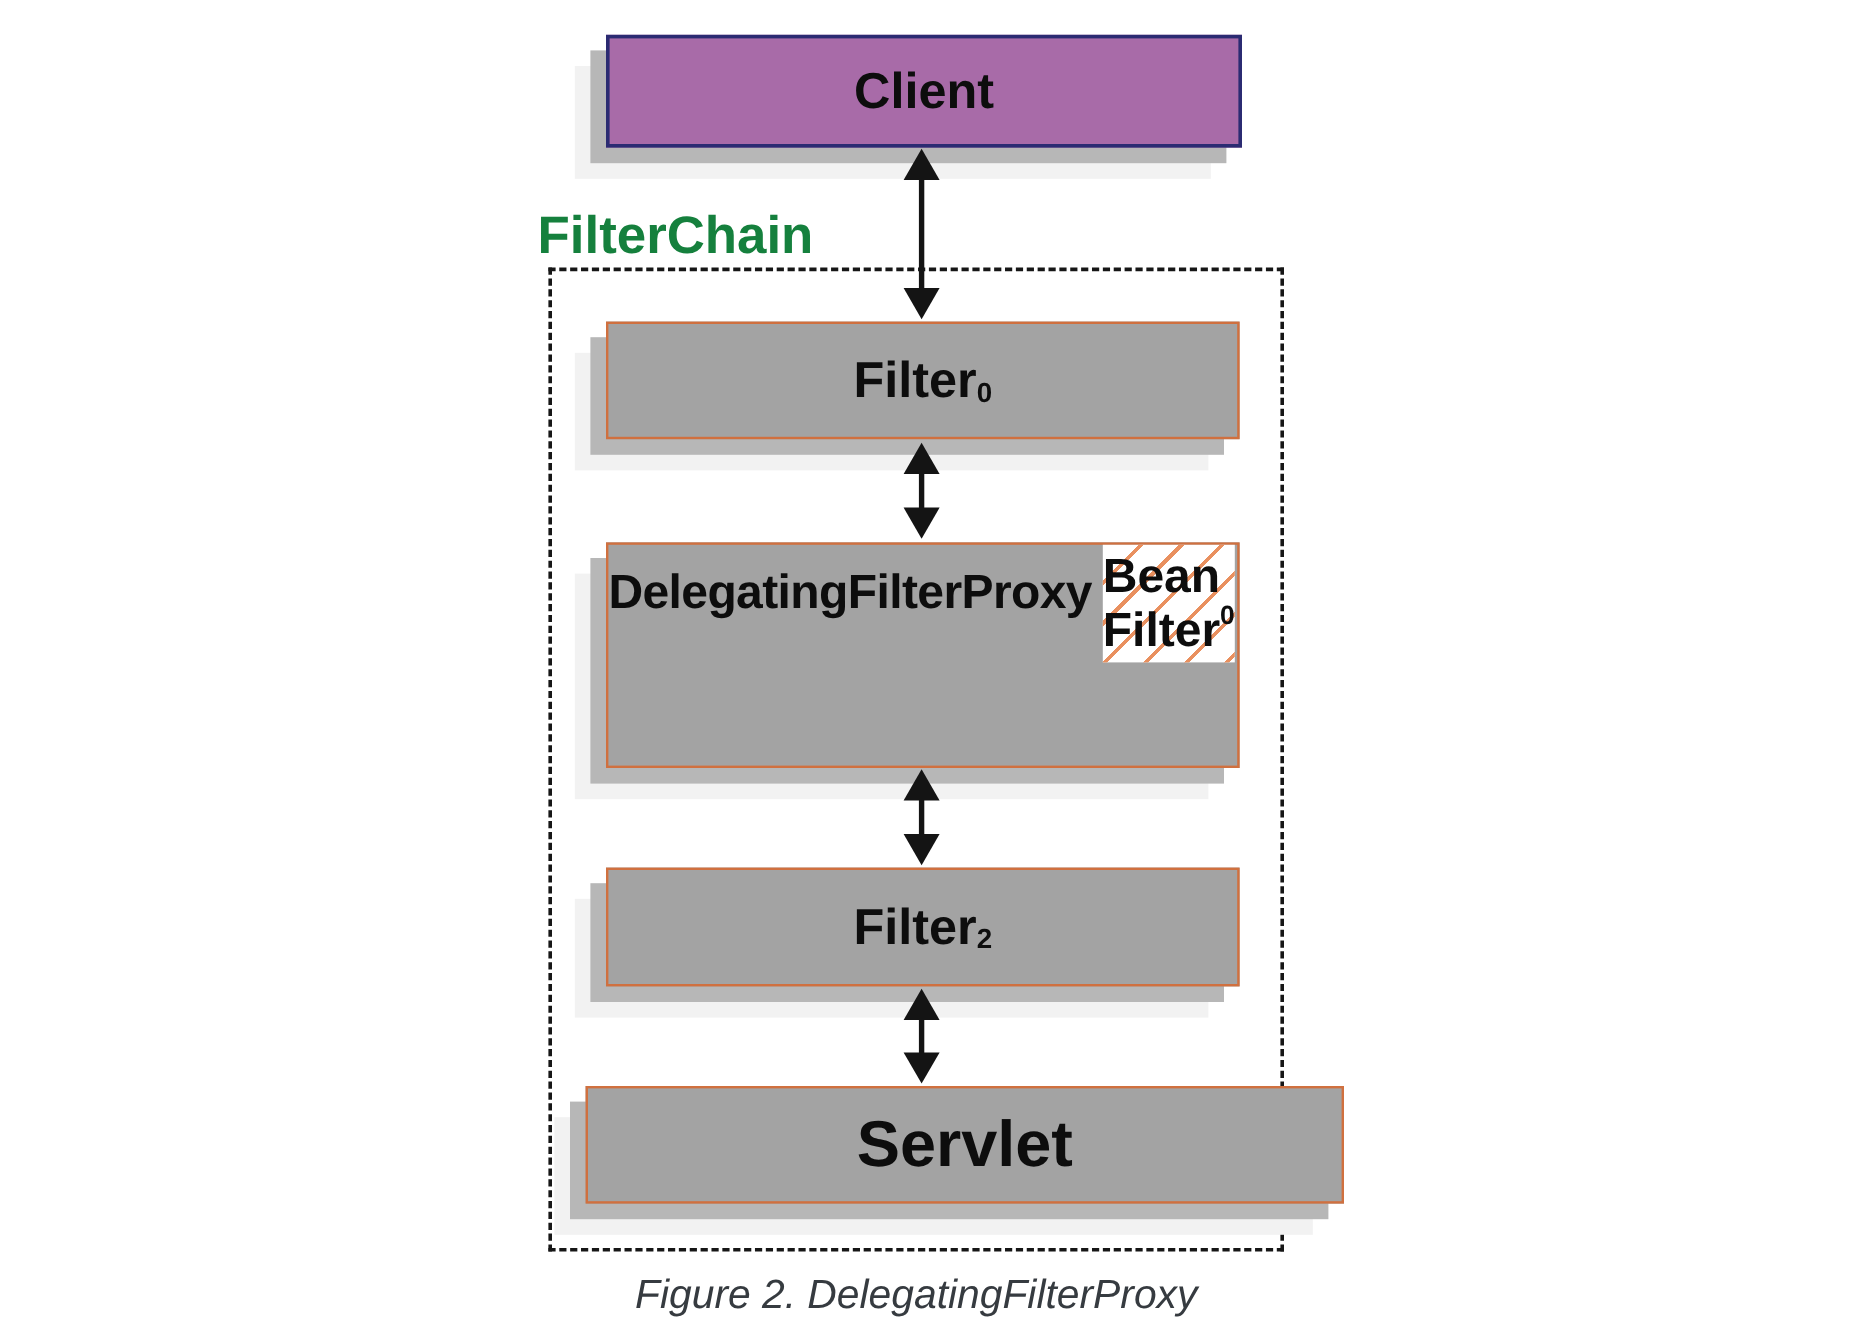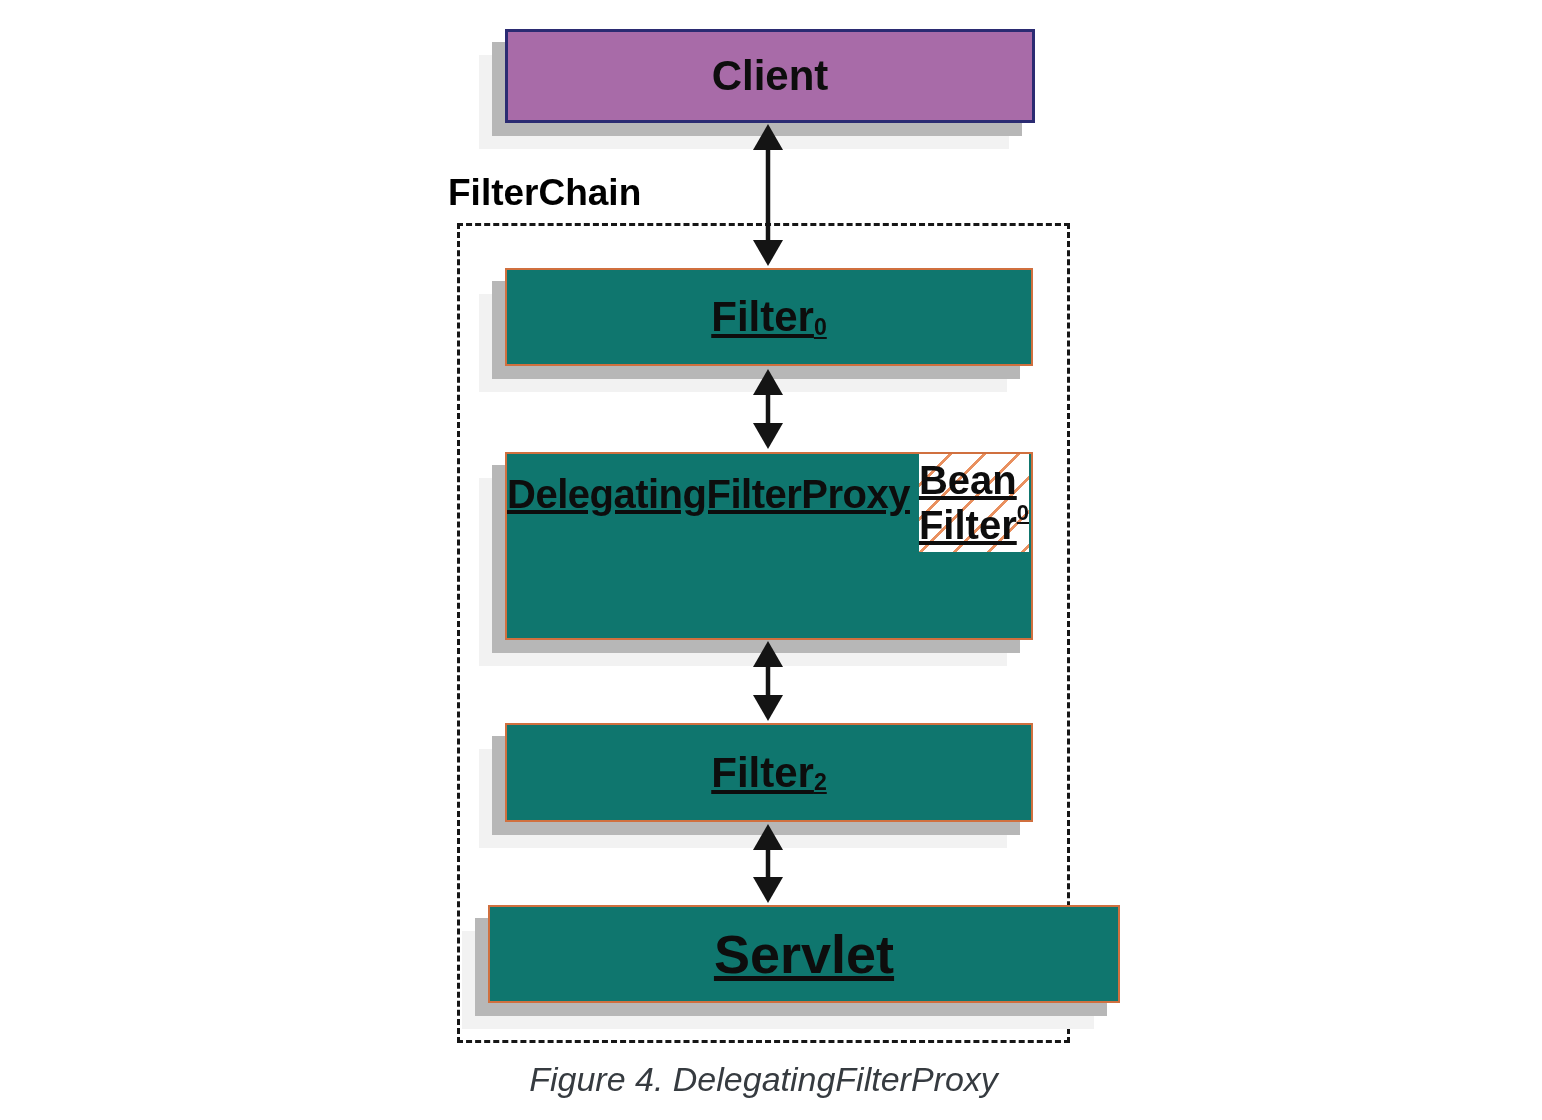--- a/index.html
+++ b/index.html
@@ -25,23 +25,22 @@
     color: #0d0d0d;
     box-shadow: -13px 13px 0 0 #b7b7b7, -26px 26px 0 0 #f2f2f2;
   }
   .client-node {
     left: 505px; top: 29px; width: 530px; height: 94px;
     background: #a86ba8;
     border: 3px solid #2b2b72;
     font-size: 42px;
   }
   .orange {
-    background: #0f766e;
+    background: #a3a3a3;
     border: 2px solid #d0703f;
-    text-decoration: underline;
   }
   .filter0-node  { left: 505px; top: 268px; width: 528px; height: 98px; font-size: 42px; }
   .filter2-node  { left: 505px; top: 723px; width: 528px; height: 99px; font-size: 42px; }
   .servlet-node  { left: 488px; top: 905px; width: 632px; height: 98px; font-size: 54px; }
   .dfp-node {
     left: 505px; top: 452px; width: 528px; height: 188px;
     flex-direction: row;
     align-items: stretch;
     justify-content: flex-start;
   }
@@ -70,23 +69,23 @@
   }
   .sub {
     font-size: 0.55em;
     position: relative;
     top: 0.45em;
     line-height: 1;
   }
   .filterchain-label {
     position: absolute;
     left: 448px; top: 172px;
-    font-size: 37px;
+    font-size: 44px;
     font-weight: bold;
-    color: #000000;
+    color: #15803d;
     white-space: nowrap;
   }
   .filterchain-boundary {
     position: absolute;
     box-sizing: border-box;
     left: 457px; top: 223px; width: 613px; height: 820px;
     border: 3px dashed #161616;
   }
   .caption {
     position: absolute;
@@ -135,21 +134,21 @@
 
   <div class="node orange filter2-node">
     <span>Filter</span>
       <span class="sub">2</span>
   </div>
 
   <div class="node orange servlet-node">
     <span>Servlet</span>
   </div>
 
-  <div class="caption">Figure 4. DelegatingFilterProxy</div>
+  <div class="caption">Figure 2. DelegatingFilterProxy</div>
 
   <svg class="overlay" viewBox="0 0 1542 1120" xmlns="http://www.w3.org/2000/svg">
 
     <g>
       <line class="arrow-line" x1="768" y1="146" x2="768" y2="245"></line>
       <polygon class="arrow-head" points="768,124 753,150 783,150"></polygon>
       <polygon class="arrow-head" points="768,266 753,240 783,240"></polygon>
     </g>
 
     <g>

